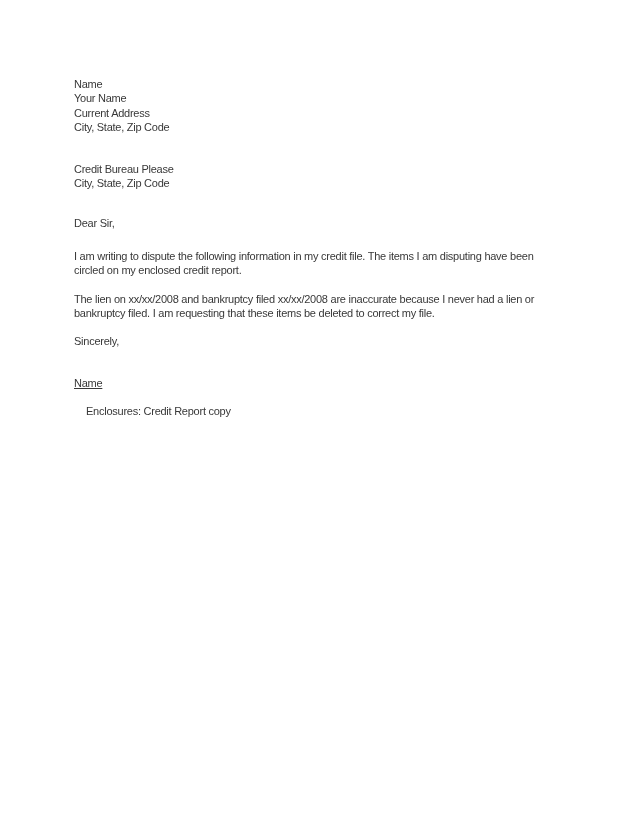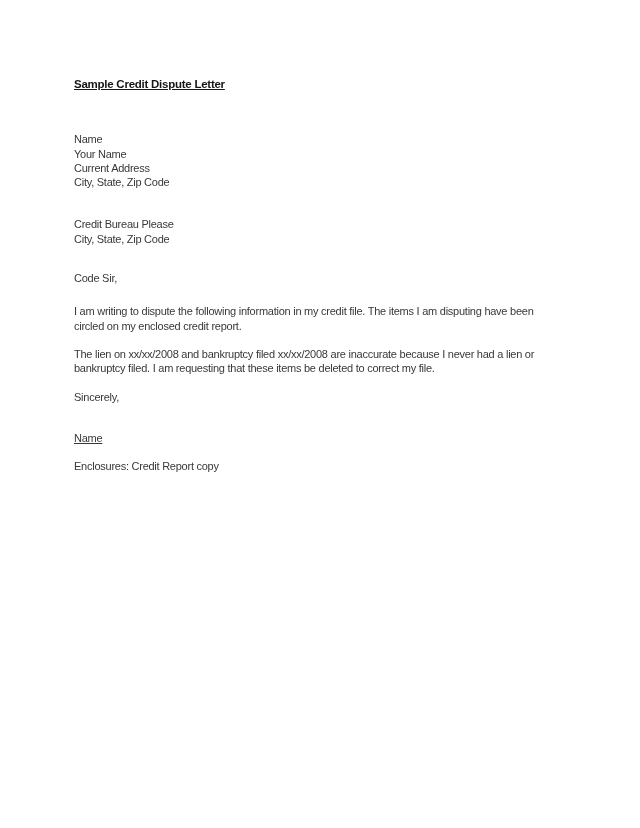--- a/index.html
+++ b/index.html
@@ -42,43 +42,42 @@
     max-width: 484px;
   }
   .closing {
     margin: 0 0 27px 0;
   }
   .signature {
     margin: 0 0 14px 0;
     text-decoration: underline;
   }
   .enclosures {
-    margin: 0;
+    margin: 12px;
   }
 </style>
 </head>
 <body>
 
 <div class="page">
 
-  <h1 class="title">Sample Credit Dispute Letter</h1>
 
   <div class="addr-block sender-block">
     <div class="line">Name</div>
     <div class="line">Your Name</div>
     <div class="line">Current Address</div>
     <div class="line">City, State, Zip Code</div>
   </div>
 
   <div class="addr-block recipient-block">
     <div class="line">Credit Bureau Please</div>
     <div class="line">City, State, Zip Code</div>
   </div>
 
-  <p class="salutation">Code Sir,</p>
+  <p class="salutation">Dear Sir,</p>
 
   <p class="para">I am writing to dispute the following information in my credit file. The items I am disputing have been circled on my enclosed credit report.</p>
 
   <p class="para">The lien on xx/xx/2008 and bankruptcy filed xx/xx/2008 are inaccurate because I never had a lien or bankruptcy filed. I am requesting that these items be deleted to correct my file.</p>
 
 
   <p class="closing">Sincerely,</p>
 
   <p class="signature">Name</p>
 

